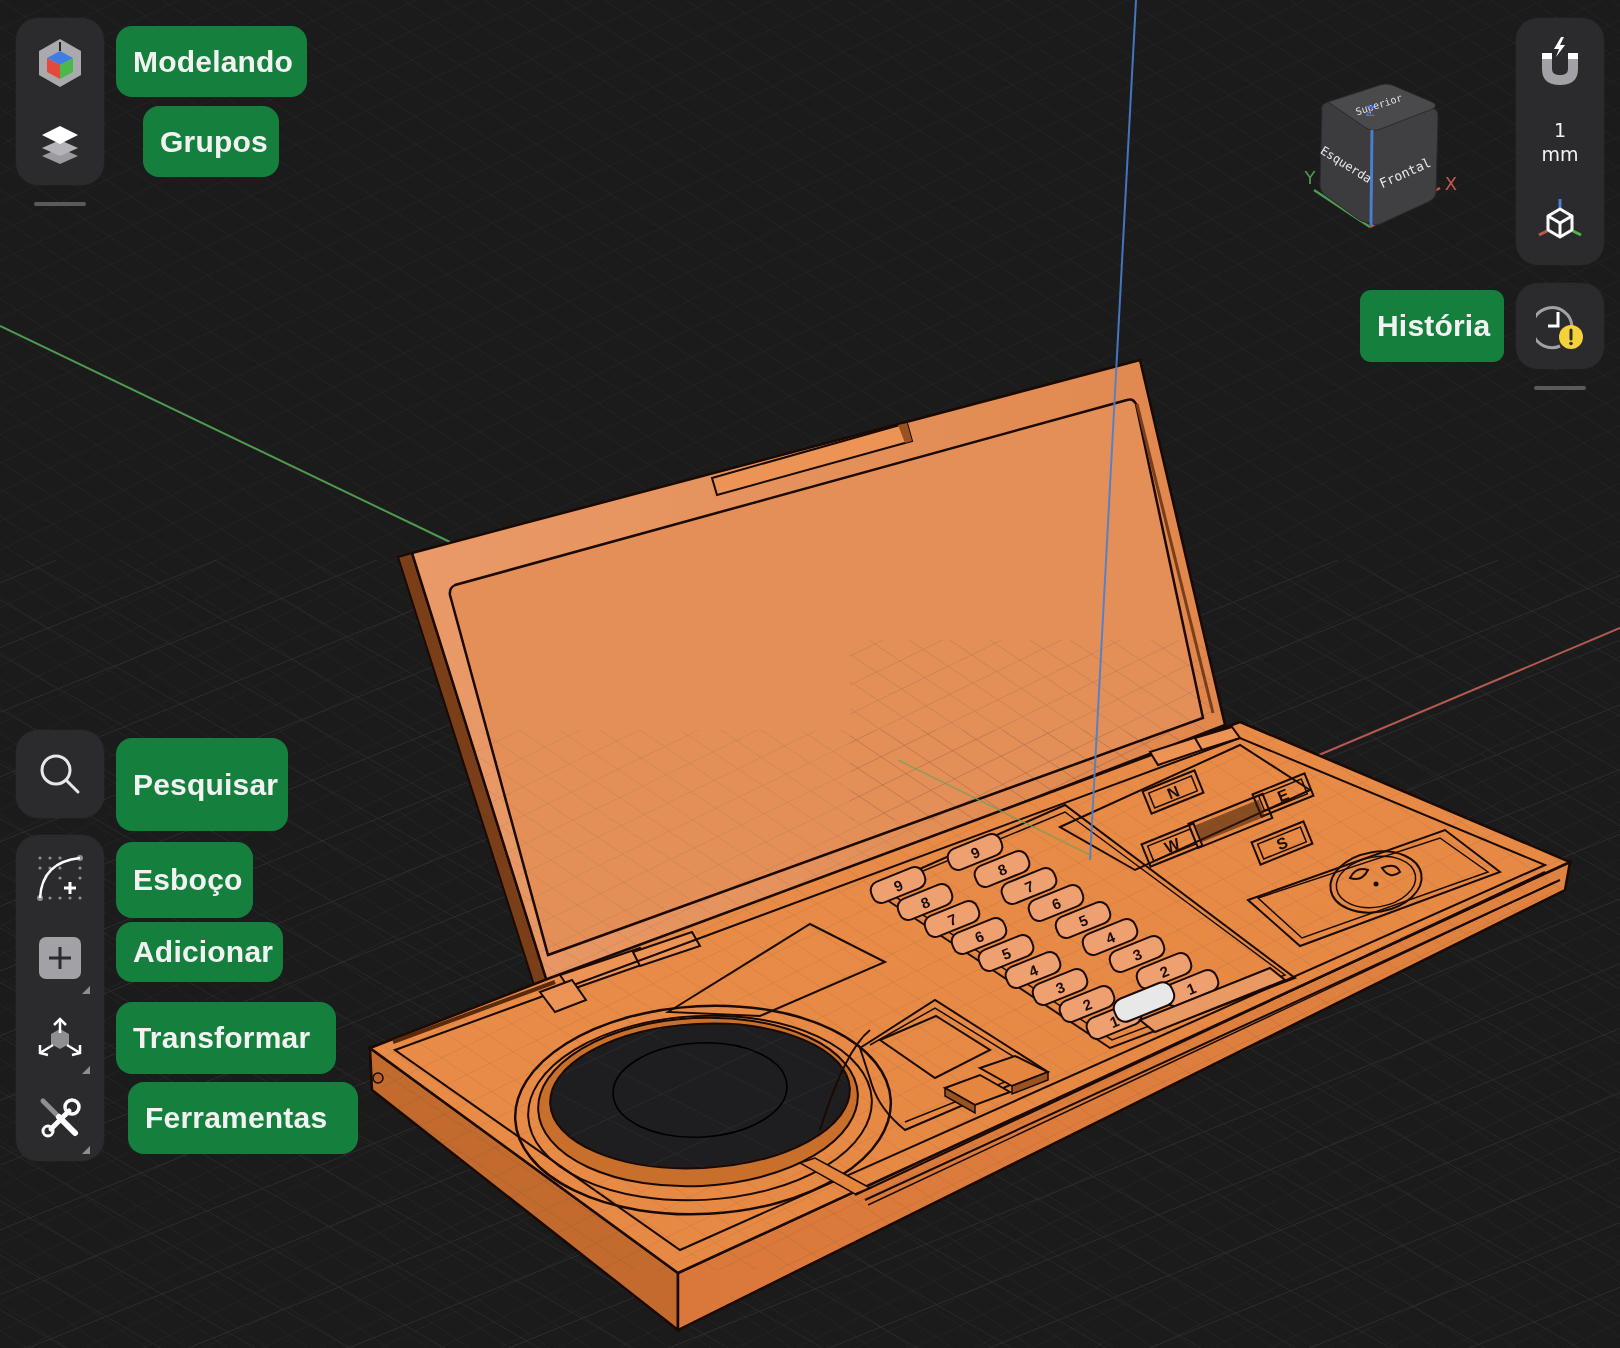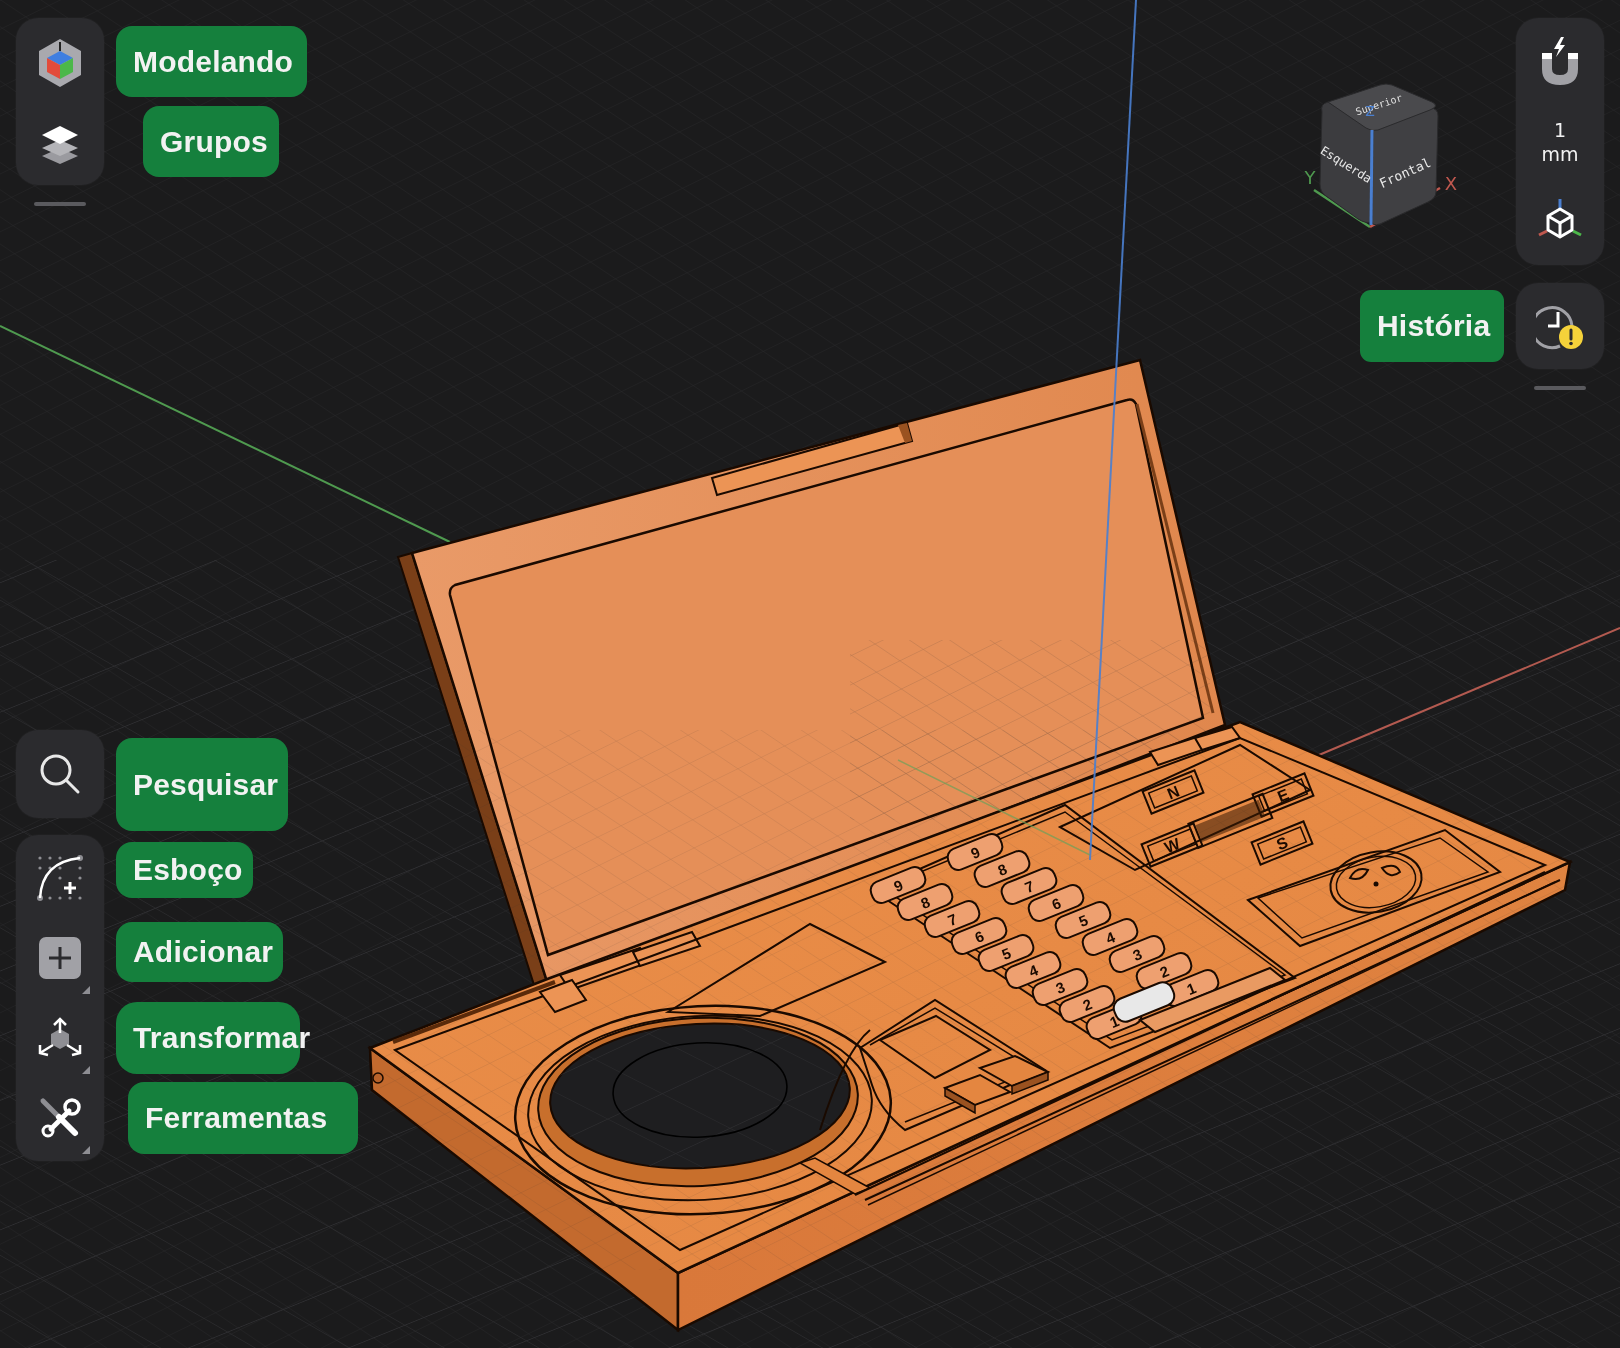--- a/index.html
+++ b/index.html
@@ -332,21 +332,21 @@
         <circle cx="34" cy="44" r="1.6"></circle>
         <circle cx="44" cy="44" r="1.6"></circle>
       <circle cx="4" cy="44" r="3"></circle>
         <circle cx="44" cy="4" r="3"></circle>
     </g>
     <path d="M4 44 Q6 8 44 4" fill="none" stroke="#ffffff" stroke-width="2.5"></path>
     <line x1="28" y1="34" x2="40" y2="34" stroke="#fff" stroke-width="3"></line>
     <line x1="34" y1="28" x2="34" y2="40" stroke="#fff" stroke-width="3"></line>
   </svg>
 </div>
-<div class="label-box" style="left:116px; top:842px; width:137px; height:56px;">
+<div class="label-box" style="left:116px; top:842px; width:137px; height:76px;">
   <span>Esboço</span>
 </div>
 
 <div class="tile-icon" style="left:16px; top:918px; width:88px; height:80px;">
   <svg width="42" height="42" viewBox="0 0 42 42">
     <rect x="0" y="0" width="42" height="42" rx="7" fill="#a1a1a6"></rect>
     <line x1="21" y1="10" x2="21" y2="32" stroke="#2b2b2e" stroke-width="3"></line>
     <line x1="10" y1="21" x2="32" y2="21" stroke="#2b2b2e" stroke-width="3"></line>
   </svg>
 </div>
@@ -360,21 +360,21 @@
     <polygon points="23,12 32,17 32,27 23,32 14,27 14,17" fill="#8e8e93"></polygon>
     <line x1="23" y1="16" x2="23" y2="2" stroke="#fff" stroke-width="2.5"></line>
     <polyline points="17,8 23,2 29,8" fill="none" stroke="#fff" stroke-width="2.5"></polyline>
     <line x1="16" y1="28" x2="3" y2="36" stroke="#fff" stroke-width="2.5"></line>
     <polyline points="3,28 3,36 11,38" fill="none" stroke="#fff" stroke-width="2.5"></polyline>
     <line x1="30" y1="28" x2="43" y2="36" stroke="#fff" stroke-width="2.5"></line>
     <polyline points="35,38 43,36 43,28" fill="none" stroke="#fff" stroke-width="2.5"></polyline>
   </svg>
 </div>
 <div class="corner-tri" style="left:82px; top:1066px;"></div>
-<div class="label-box" style="left:116px; top:1002px; width:184px; height:72px;border-radius:21px;">
+<div class="label-box" style="left:116px; top:1002px; width:220px; height:72px;">
   <span>Transformar</span>
 </div>
 
 <div class="tile-icon" style="left:16px; top:1078px; width:88px; height:80px;">
   <svg width="42" height="42" viewBox="0 0 42 42">
     <line x1="4" y1="4" x2="20" y2="20" stroke="#8e8e93" stroke-width="5" stroke-linecap="round"></line>
     <line x1="20" y1="20" x2="36" y2="36" stroke="#fff" stroke-width="6" stroke-linecap="round"></line>
     <line x1="12" y1="32" x2="30" y2="14" stroke="#fff" stroke-width="5" stroke-linecap="round"></line>
     <circle cx="33" cy="10" r="7" fill="none" stroke="#fff" stroke-width="3.5"></circle>
     <circle cx="9" cy="34" r="5" fill="none" stroke="#fff" stroke-width="3"></circle>

